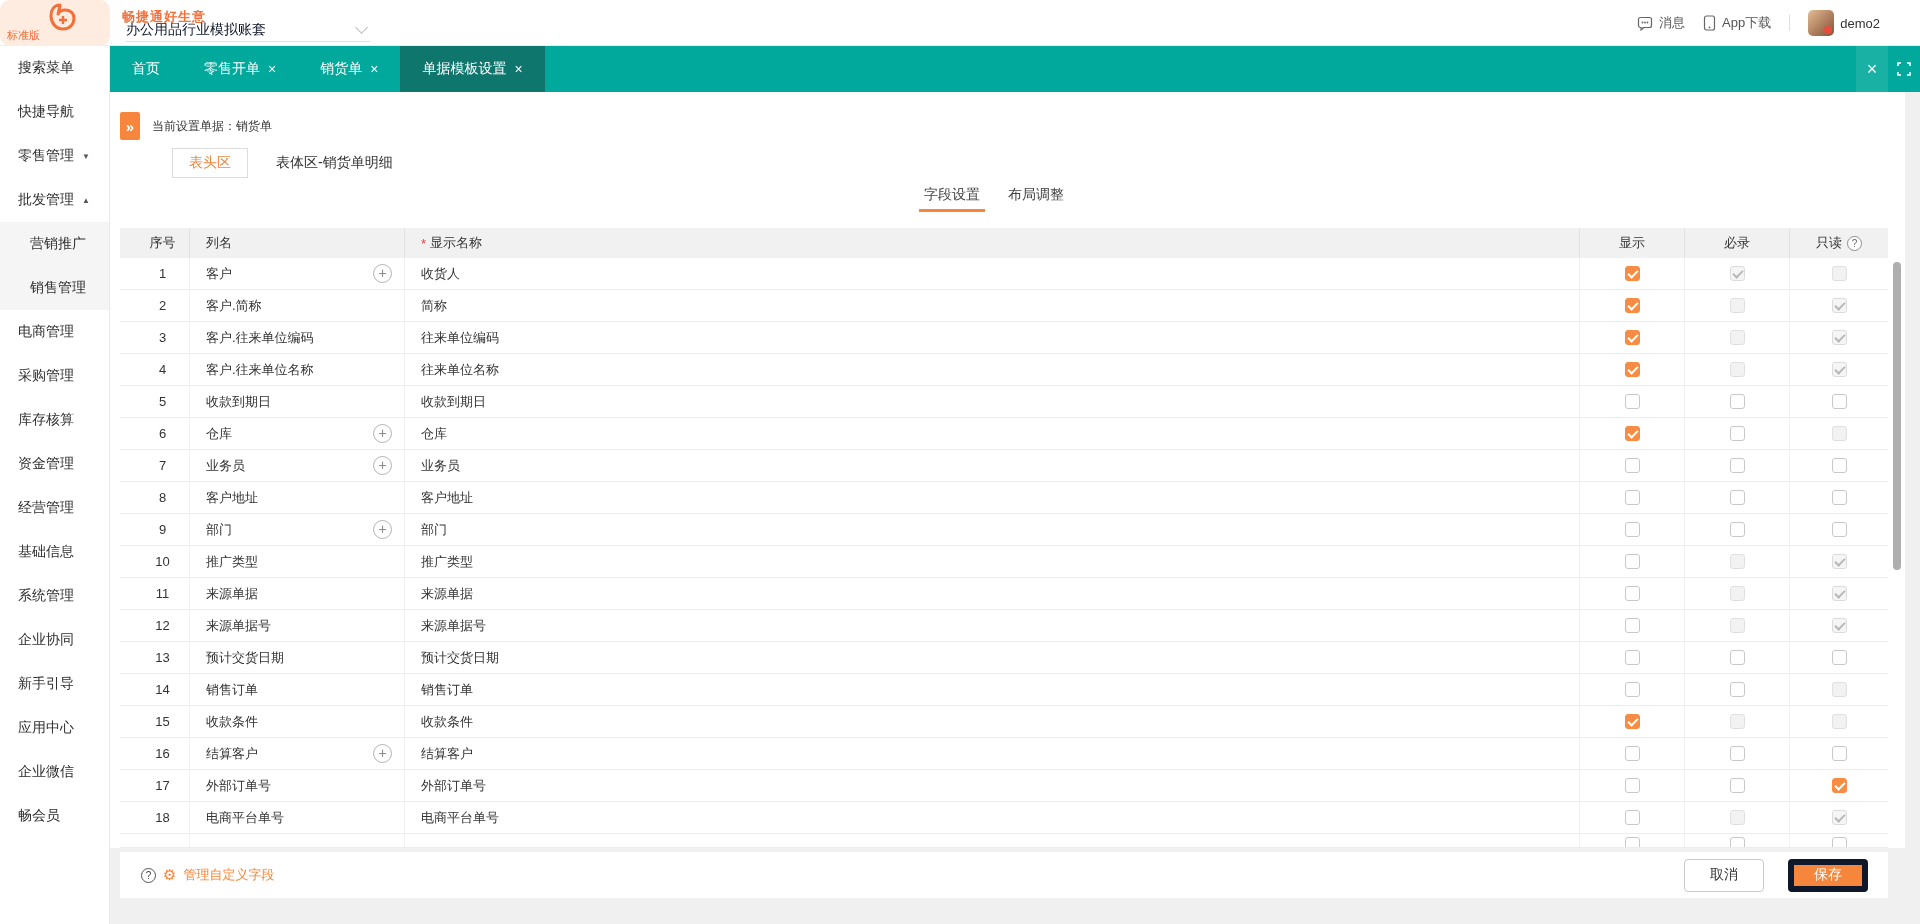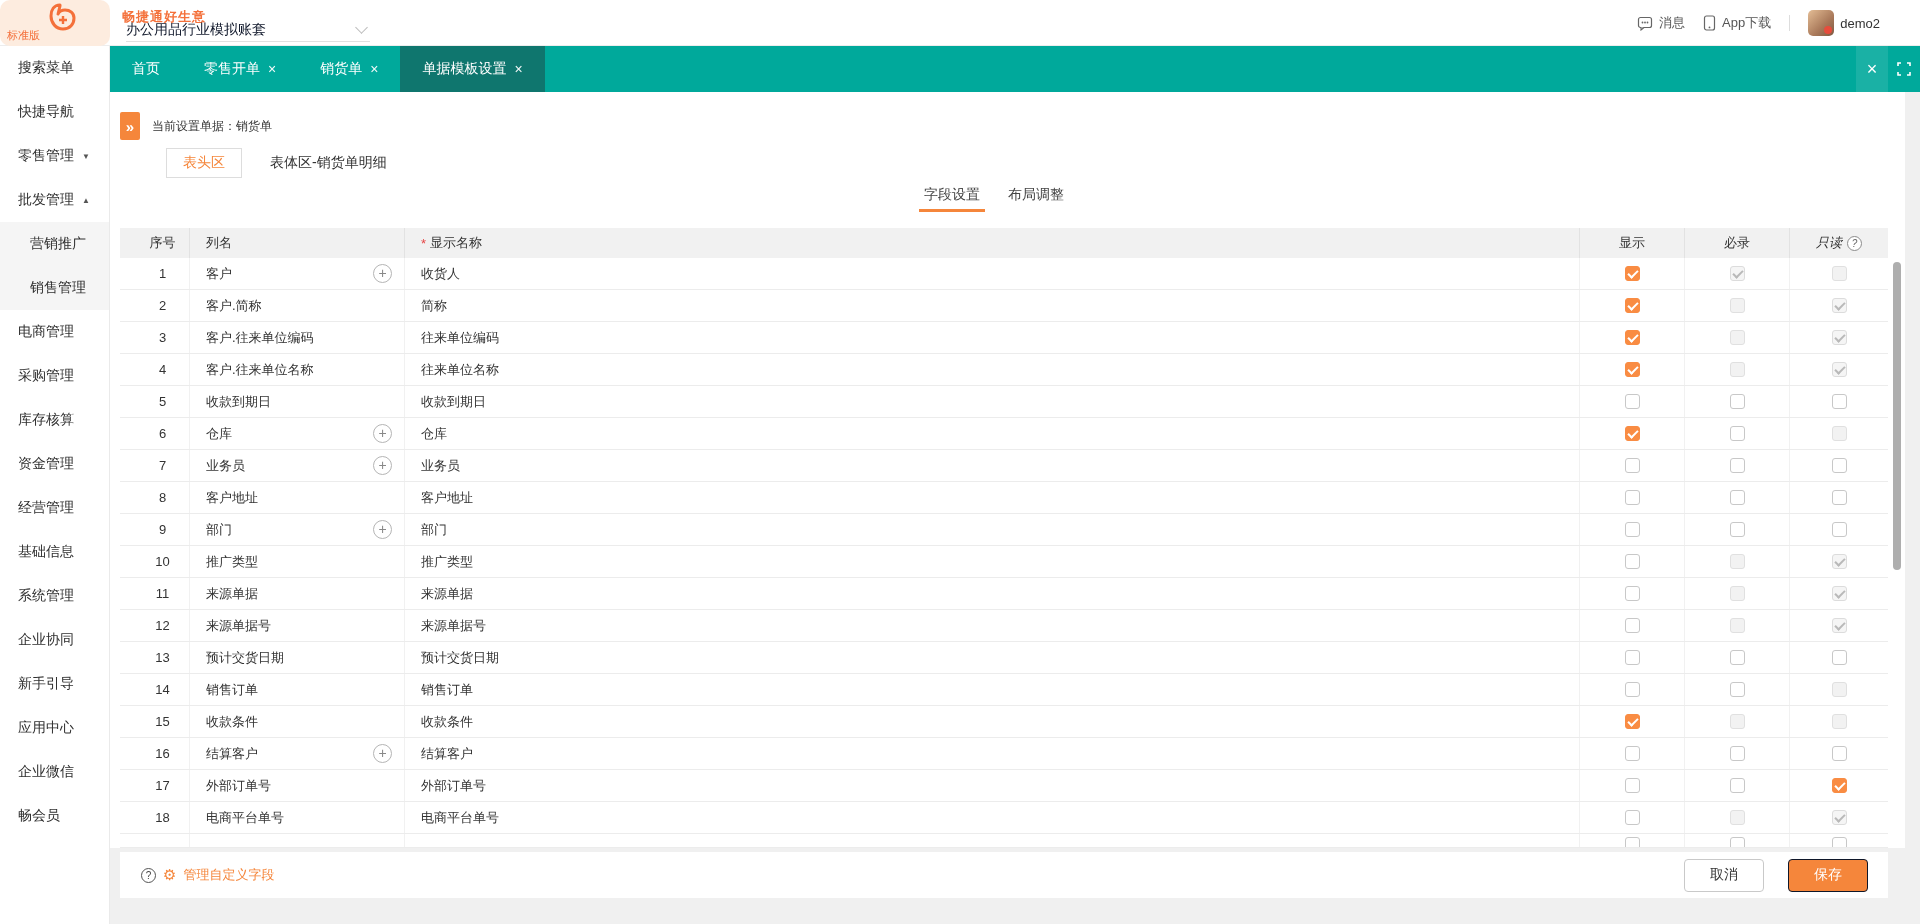--- a/index.html
+++ b/index.html
@@ -37,21 +37,21 @@
   .tabbar-ctrl { position:absolute; right:0; top:0; height:46px; display:flex; }
   .ctrl-tile { width:32px; height:46px; display:flex; align-items:center; justify-content:center; color:#fff; cursor:pointer; }
   .ctrl-tile.lighter { background:rgba(255,255,255,.10); }
 
   
   .main { position:absolute; left:110px; top:92px; width:1795px; height:756px; background:#fff; }
   .breadcrumb { position:absolute; left:10px; top:20px; display:flex; align-items:center; }
   .bc-badge { width:20px; height:28px; background:#f5863b; border-radius:2px; color:#fff; font-size:15px; font-weight:bold; display:flex; align-items:center; justify-content:center; }
   .bc-label { margin-left:12px; font-size:12px; color:#333; }
 
-  .section-tabs { position:absolute; left:56px; top:56px; display:flex; align-items:flex-end; }
+  .section-tabs { position:absolute; left:62px; top:56px; display:flex; align-items:flex-end; }
   .sec-tab { height:30px; padding:0 16px; display:flex; align-items:center; font-size:14px; color:#333; cursor:pointer; }
   .sec-tab.active { border:1px solid #ddd; background:#fff; color:#f5863b; }
   .sec-tab + .sec-tab { margin-left:12px; }
 
   .mode-tabs { position:absolute; left:0; right:27px; top:94px; display:flex; justify-content:center; gap:18px; }
   .mode-tab { font-size:14px; color:#444; padding:0 5px 8px 5px; position:relative; cursor:pointer; }
   .mode-tab.active:after { content:""; position:absolute; left:0; right:0; bottom:0; height:3px; background:#f5863b; }
 
   
   .ftable { position:absolute; left:10px; top:136px; width:1768px; border-right:1px solid #e8e8e8; }
@@ -59,21 +59,21 @@
   .thead { background:#f1f1f1; height:30px; font-size:13px; color:#333; }
   .tbody-row { height:32px; background:#fff; border-bottom:1px solid #ececec; font-size:13px; color:#333; }
   .cell { display:flex; align-items:center; padding-left:16px; }
   .thead .cell { border-right:1px solid #e2e2e2; }
   .tbody-row .cell { border-right:1px solid #f1f1f1; }
   .cell:last-child { border-right:none !important; }
   .c-no { width:70px; justify-content:center; padding-left:16px; }
   .c-name { width:215px; justify-content:space-between; padding-right:12px; }
   .c-disp { width:1175px; }
   .c-show,.c-req,.c-ro { width:105px; justify-content:center; padding-left:0; }
-  .c-ro { width:98px;font-style:italic; }
+  .c-ro { width:98px; }
   .req-star { color:#e64545; margin-right:4px; }
   .help-icon { width:15px; height:15px; border:1px solid #8c8c8c; border-radius:50%; font-size:10px; color:#666; display:inline-flex; align-items:center; justify-content:center; margin-left:5px; background:#fff; }
   .plus-icon { width:19px; height:19px; border:1px solid #b5b5b5; border-radius:50%; color:#888; font-size:14px; line-height:17px; text-align:center; cursor:pointer; flex:0 0 auto; background:#fff; }
 
   .cb { width:15px; height:15px; border:1px solid #c8c8c8; border-radius:3px; background:#fff; position:relative; cursor:pointer; }
   .cb.checked { background:#f98c43; border-color:#f98c43; }
   .cb.checked:after { content:""; position:absolute; left:2px; top:3px; width:8px; height:4px; border-left:2px solid #fff; border-bottom:2px solid #fff; transform:rotate(-45deg); }
   .cb.disabled { background:#f2f2f2; border-color:#e0e0e0; cursor:default; }
   .cb.checked.disabled { background:#f5f5f5; border-color:#dcdcdc; }
   .cb.checked.disabled:after { border-color:#b9b9b9; }
@@ -84,21 +84,21 @@
   .vscroll { position:absolute; right:4px; top:170px; width:8px; height:308px; background:#aeaeae; border-radius:4px; cursor:pointer; }
 
   
   .footer { position:absolute; left:120px; top:852px; width:1768px; height:46px; background:#fff; display:flex; align-items:center; justify-content:space-between; padding:0 20px 0 16px; }
   .footer-left { display:flex; align-items:center; gap:7px; }
   .gear { color:#f5863b; font-size:15px; }
   .manage-link { color:#f5863b; font-size:13px; cursor:pointer; }
   .footer-right { display:flex; align-items:center; gap:24px; }
   .btn { height:33px; min-width:80px; border-radius:4px; font-size:14px; display:flex; align-items:center; justify-content:center; cursor:pointer; padding:0 18px; }
   .btn-cancel { background:#fff; border:1px solid #c9c9c9; color:#333; }
-  .btn-save { background:#f5863b; border:1px solid #0f172a; color:#fff; }
+  .btn-save { background:#f5863b; border:6px solid #0f172a; color:#fff; }
 </style>
 </head>
 <body>
 
 <div class="app">
 
   <div class="topbar">
     <div class="brand-block">
       <svg class="logo" viewBox="0 0 42 28">
         <path d="M14 2 C8 2 5 7 5 13 C5 20 10 26 17 26 C24 26 28 21 28 15 C28 10 24 7 19 7 C16 7 13 9 12 11 L14 3 Z" fill="none" stroke="#f4703a" stroke-width="3" stroke-linejoin="round"></path>

